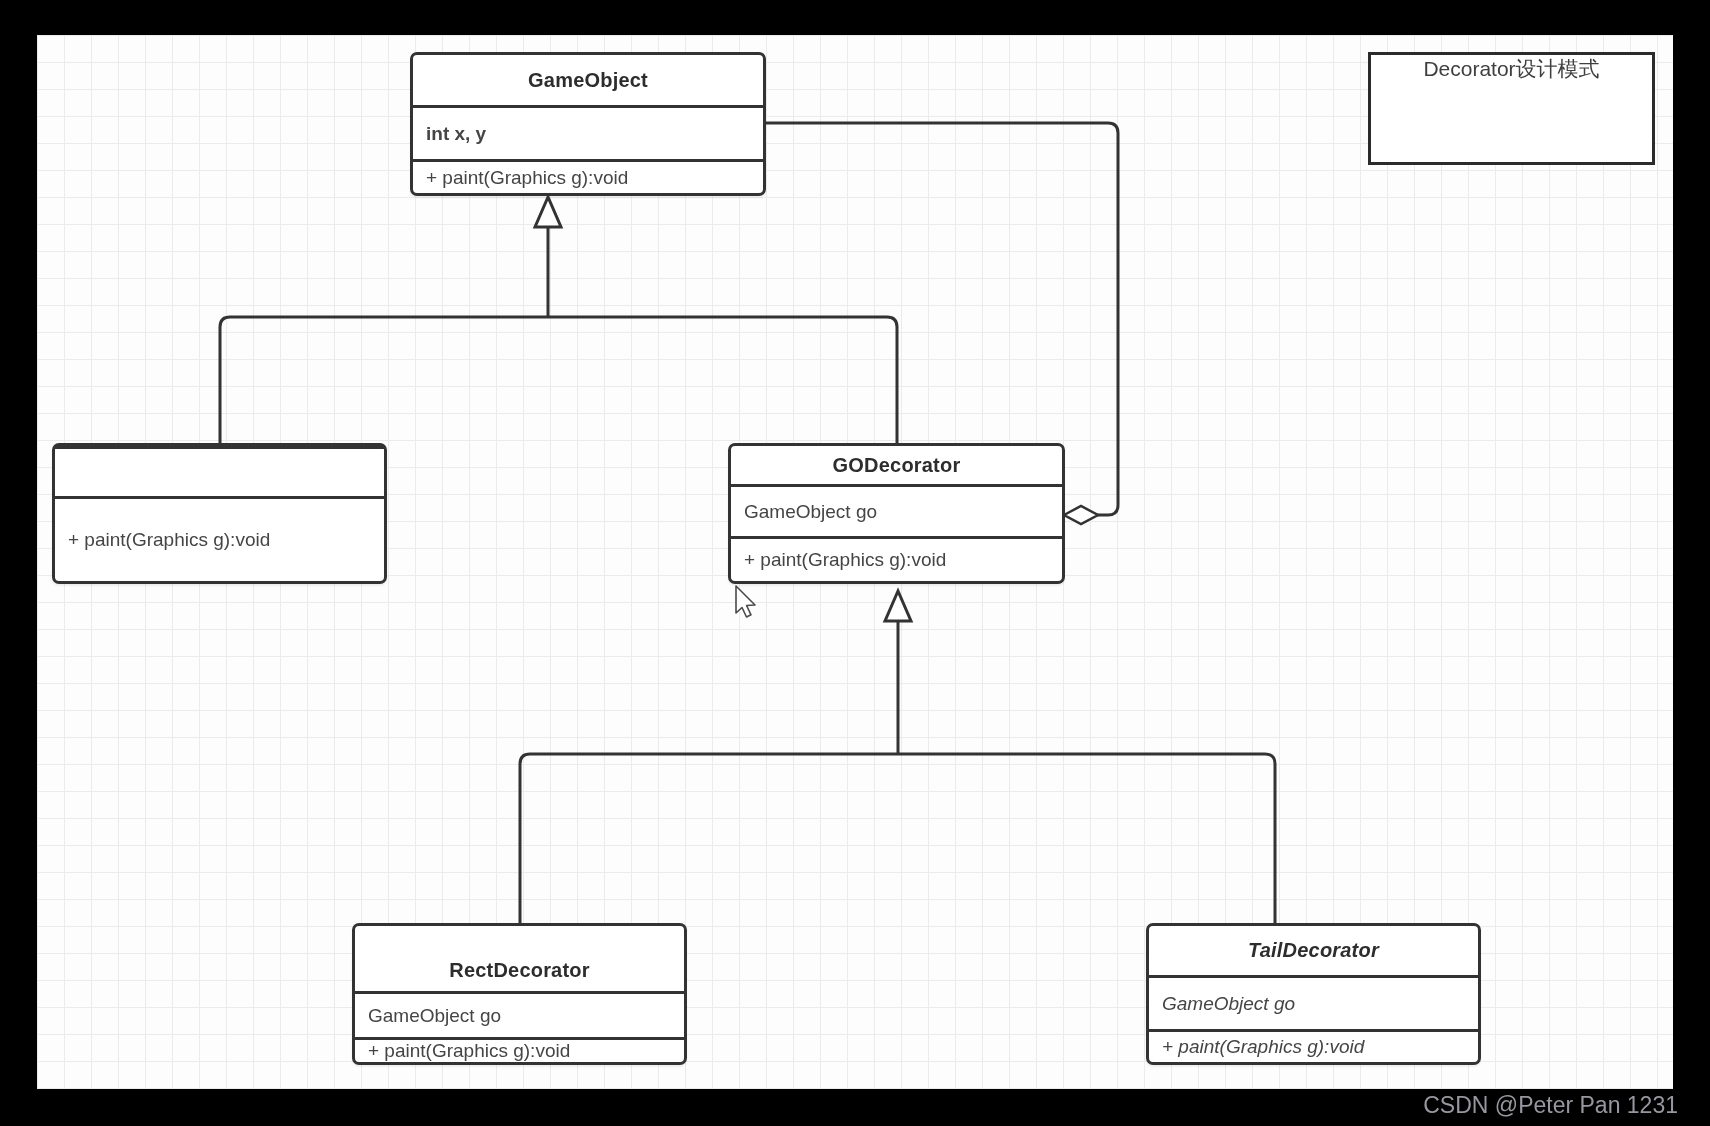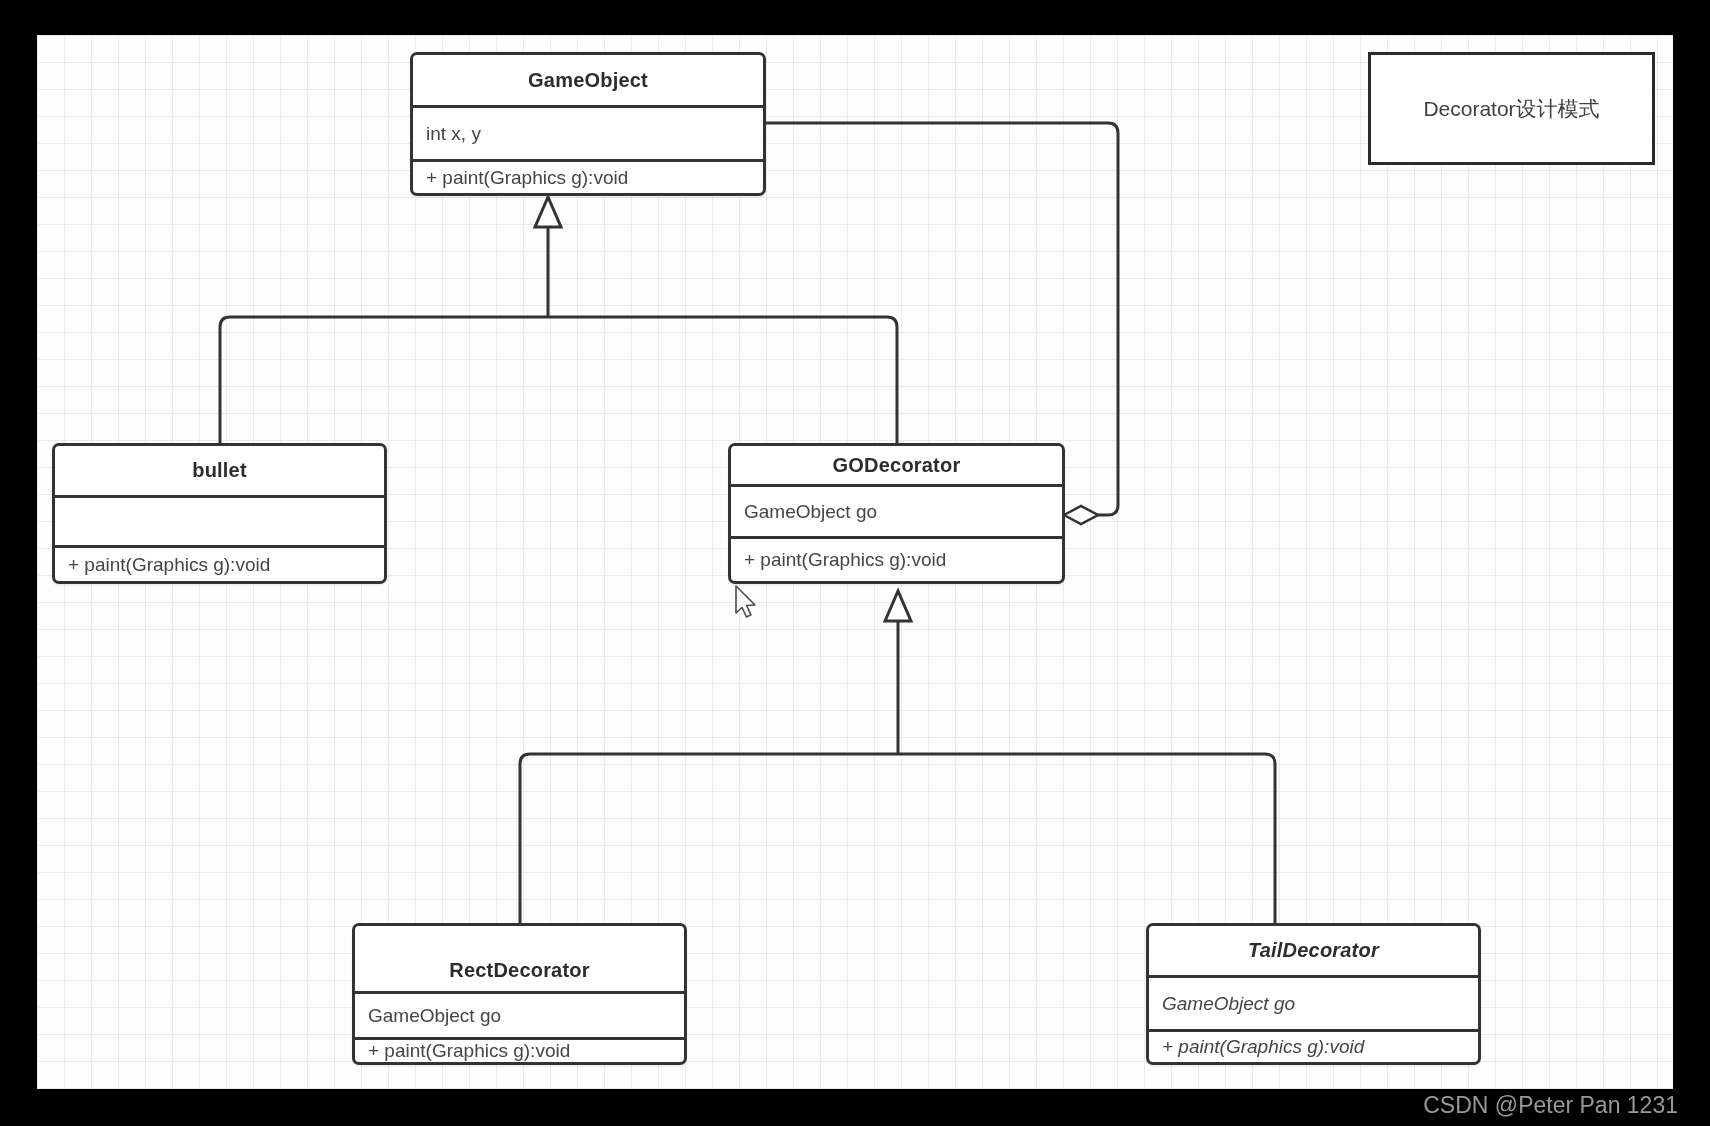--- a/index.html
+++ b/index.html
@@ -25,30 +25,30 @@
     display:flex;align-items:center;justify-content:center;
     font-weight:bold;font-size:20px;color:#2d2d2d;letter-spacing:.2px;
   }
   .uml-row{
     display:flex;align-items:center;border-top:3px solid #333;
     font-size:19px;color:#454545;padding-left:13px;box-sizing:border-box;
   }
   .note-box{
     position:absolute;left:1368px;top:52px;width:287px;height:113px;
     background:#fff;border:3px solid #2b2b2b;box-sizing:border-box;
-    display:flex;align-items:center;justify-content:center;
+    display:flex;align-items:flex-start;justify-content:center;
     font-size:21px;color:#3f3f3f;
   }
   .watermark{
     position:absolute;top:1092px;right:32px;font-size:23px;color:#97979f;
   }
   
   #box-gameobject{left:378px;top:52px;width:356px;height:144px;margin-left:32px;}
   #box-gameobject .uml-title{height:50px;}
-  #box-gameobject .attr{height:54px;}
+  #box-gameobject .attr{height:54px;font-weight:bold;}
   #box-gameobject .meth{flex:1;}
   #box-bullet{left:52px;top:443px;width:335px;height:141px;}
   #box-bullet .uml-title{height:49px;}
   #box-bullet .attr{height:50px;}
   #box-bullet .meth{flex:1;}
   #box-godecorator{left:728px;top:443px;width:337px;height:141px;}
   #box-godecorator .uml-title{height:38px;}
   #box-godecorator .attr{height:52px;}
   #box-godecorator .meth{flex:1;}
   #box-rectdecorator{left:352px;top:923px;width:335px;height:142px;}
@@ -84,21 +84,20 @@
   </g>
 </svg>
 
 <div class="uml-box" id="box-gameobject">
   <div class="uml-title">GameObject</div>
   <div class="uml-row attr">int x, y</div>
   <div class="uml-row meth">+ paint(Graphics g):void</div>
 </div>
 
 <div class="uml-box" id="box-bullet">
-  <div class="uml-title">bullet</div>
   <div class="uml-row attr"></div>
   <div class="uml-row meth">+ paint(Graphics g):void</div>
 </div>
 
 <div class="uml-box" id="box-godecorator">
   <div class="uml-title">GODecorator</div>
   <div class="uml-row attr">GameObject go</div>
   <div class="uml-row meth">+ paint(Graphics g):void</div>
 </div>
 

